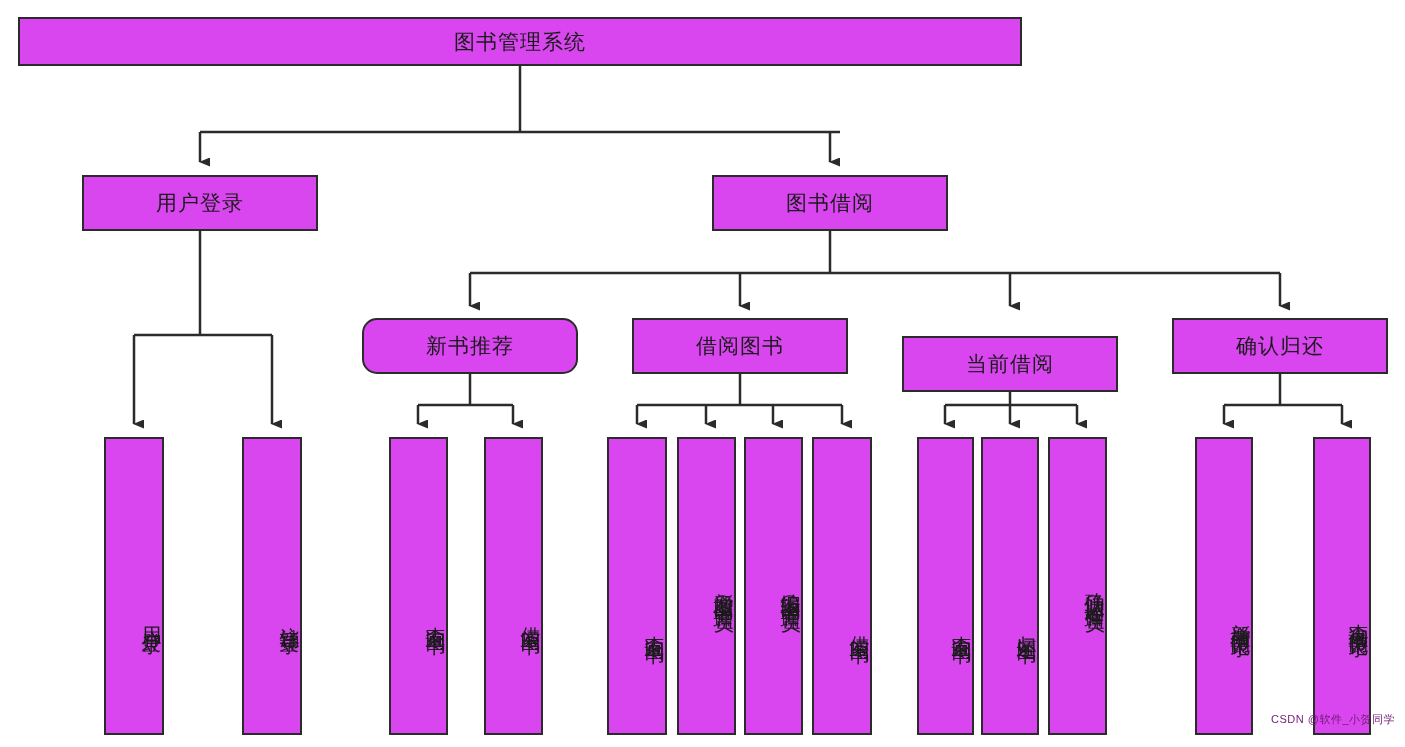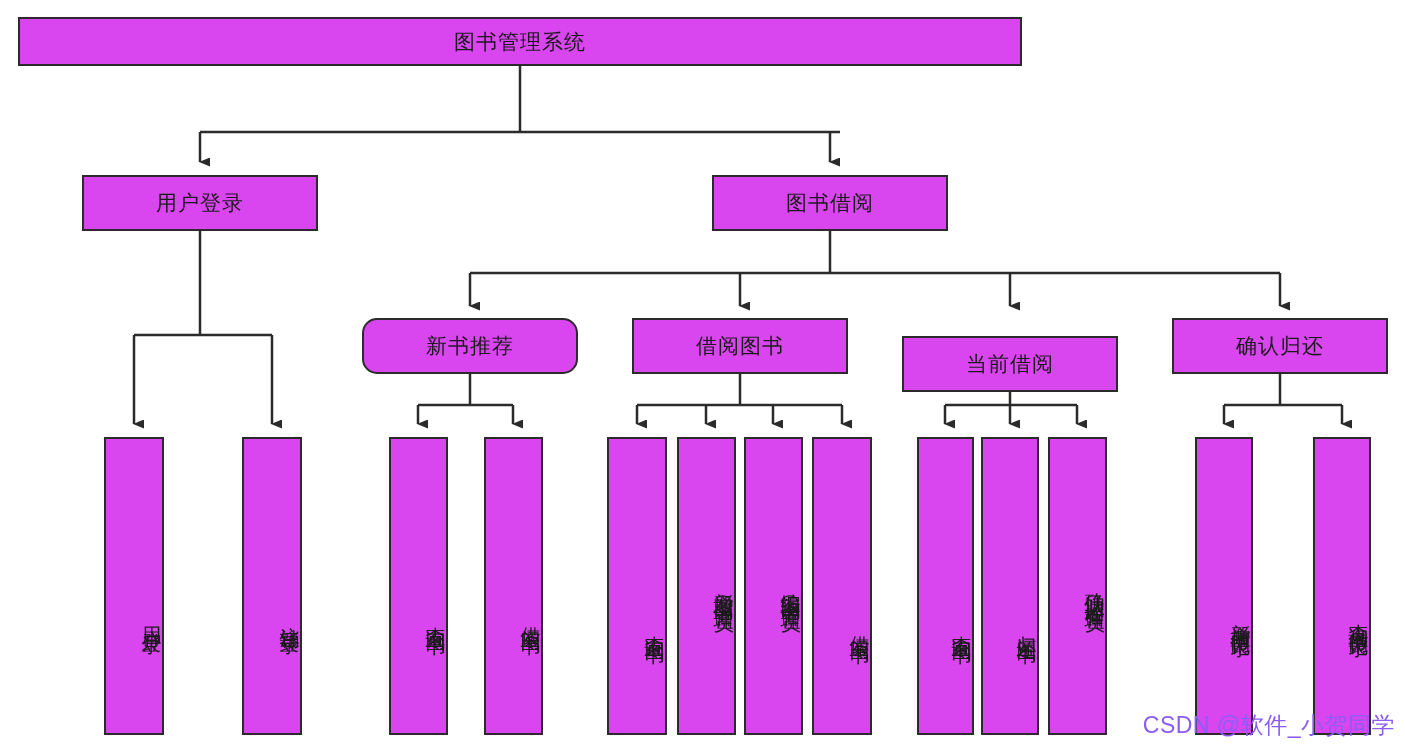--- a/index.html
+++ b/index.html
@@ -29,23 +29,23 @@
     align-items:flex-start;
     justify-content:center;
     padding-top:8px;
     line-height:1;
   }
   .node-box.vert.pad-mid{padding-top:62px;}
   .node-box.vert.pad-low{padding-top:80px;}
   .node-label{display:block;white-space:nowrap;}
   #watermark{
     position:absolute;
-    right:10px;bottom:6px;
-    font-size:23px;
-    color:#8b5cf6;
+    right:10px;bottom:20px;
+    font-size:11px;
+    color:#701a75;
     letter-spacing:0.5px;
     white-space:nowrap;
     pointer-events:none;
   }
 </style>
 </head>
 <body>
 
 <div id="diagram-root">
 

